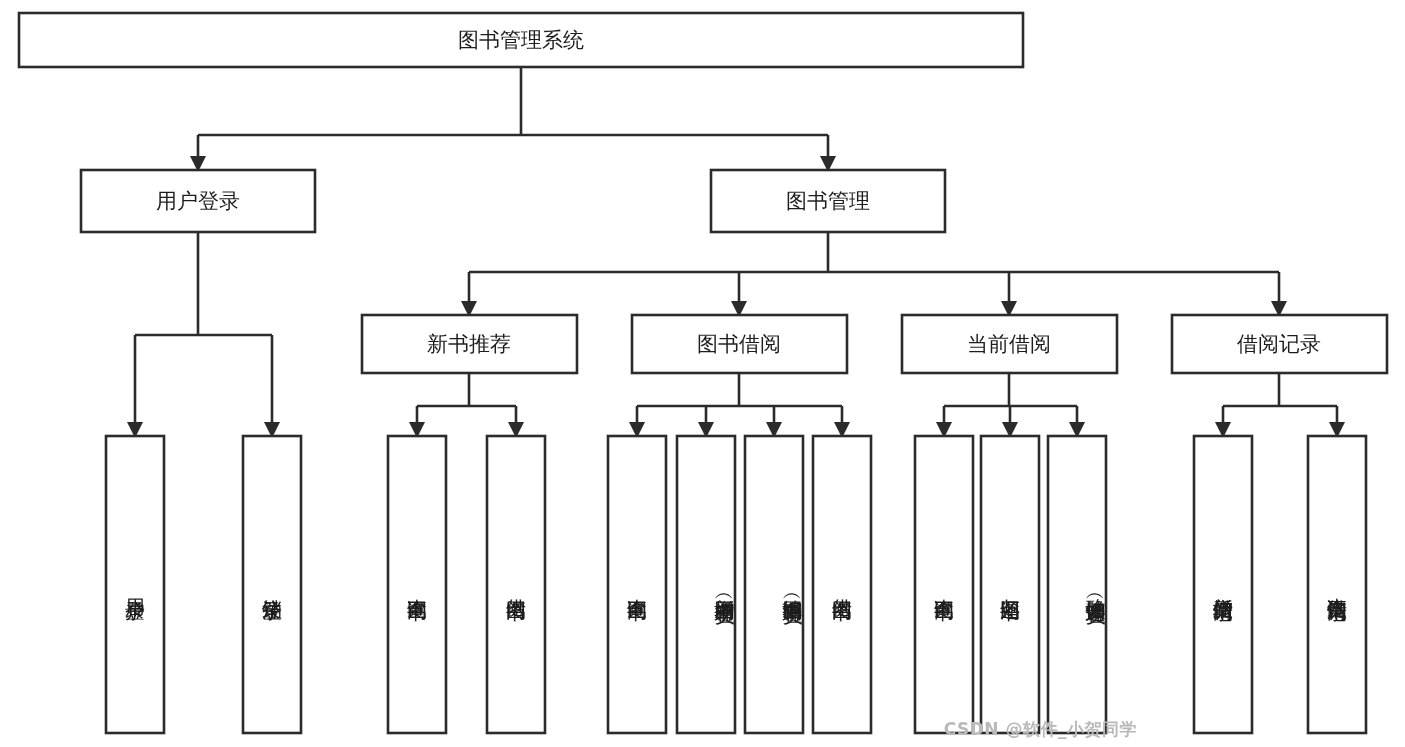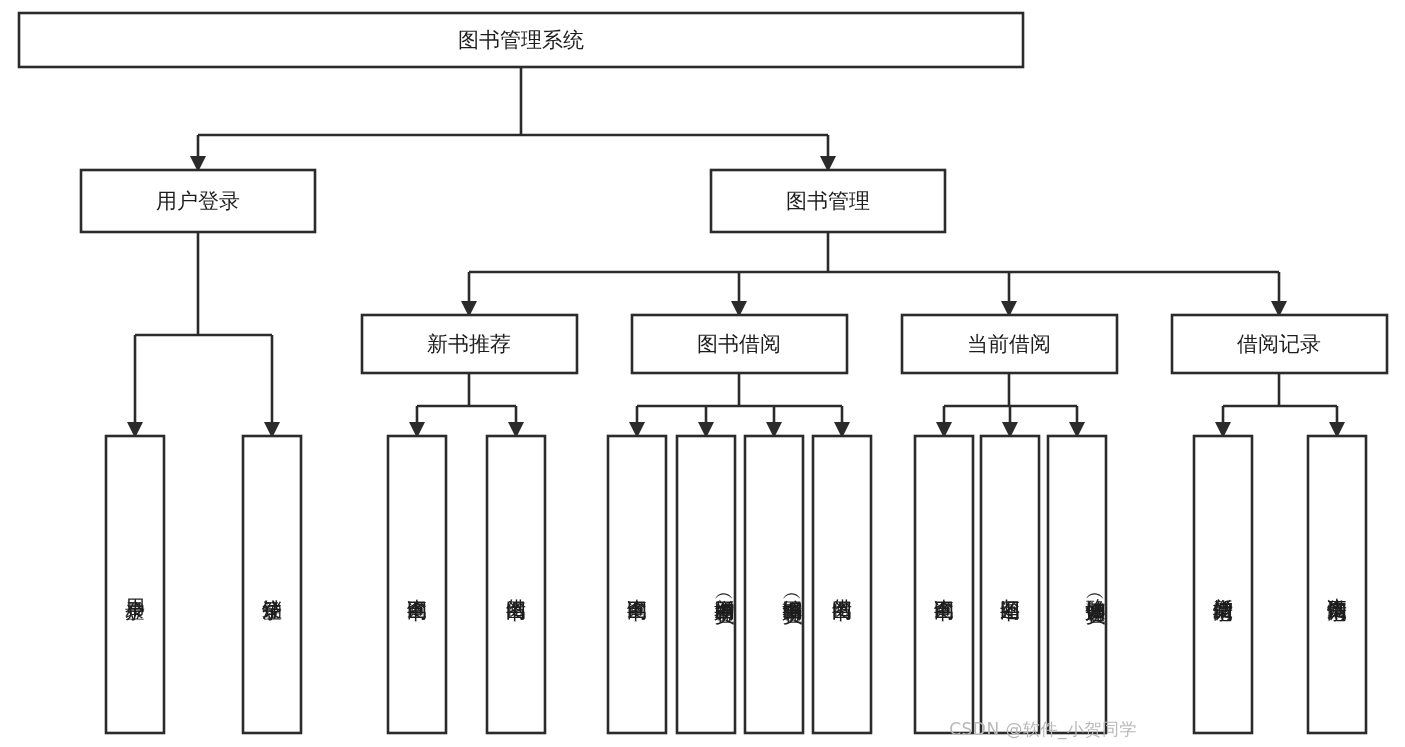--- a/index.html
+++ b/index.html
@@ -63,20 +63,21 @@
   }
   .watermark {
     position: absolute;
     right: 8px;
     bottom: 6px;
     font-family: "DejaVu Sans", "Liberation Sans", sans-serif;
     font-size: 17px;
     color: #b9b9b9;
     white-space: nowrap;
     letter-spacing: 0.5px;
+    font-weight: bold;
   }
 </style>
 </head>
 <body>
 
 <div id="diagram-root">
 
   <svg id="flow" viewBox="0 0 1405 747" xmlns="http://www.w3.org/2000/svg">
 
     <g>

